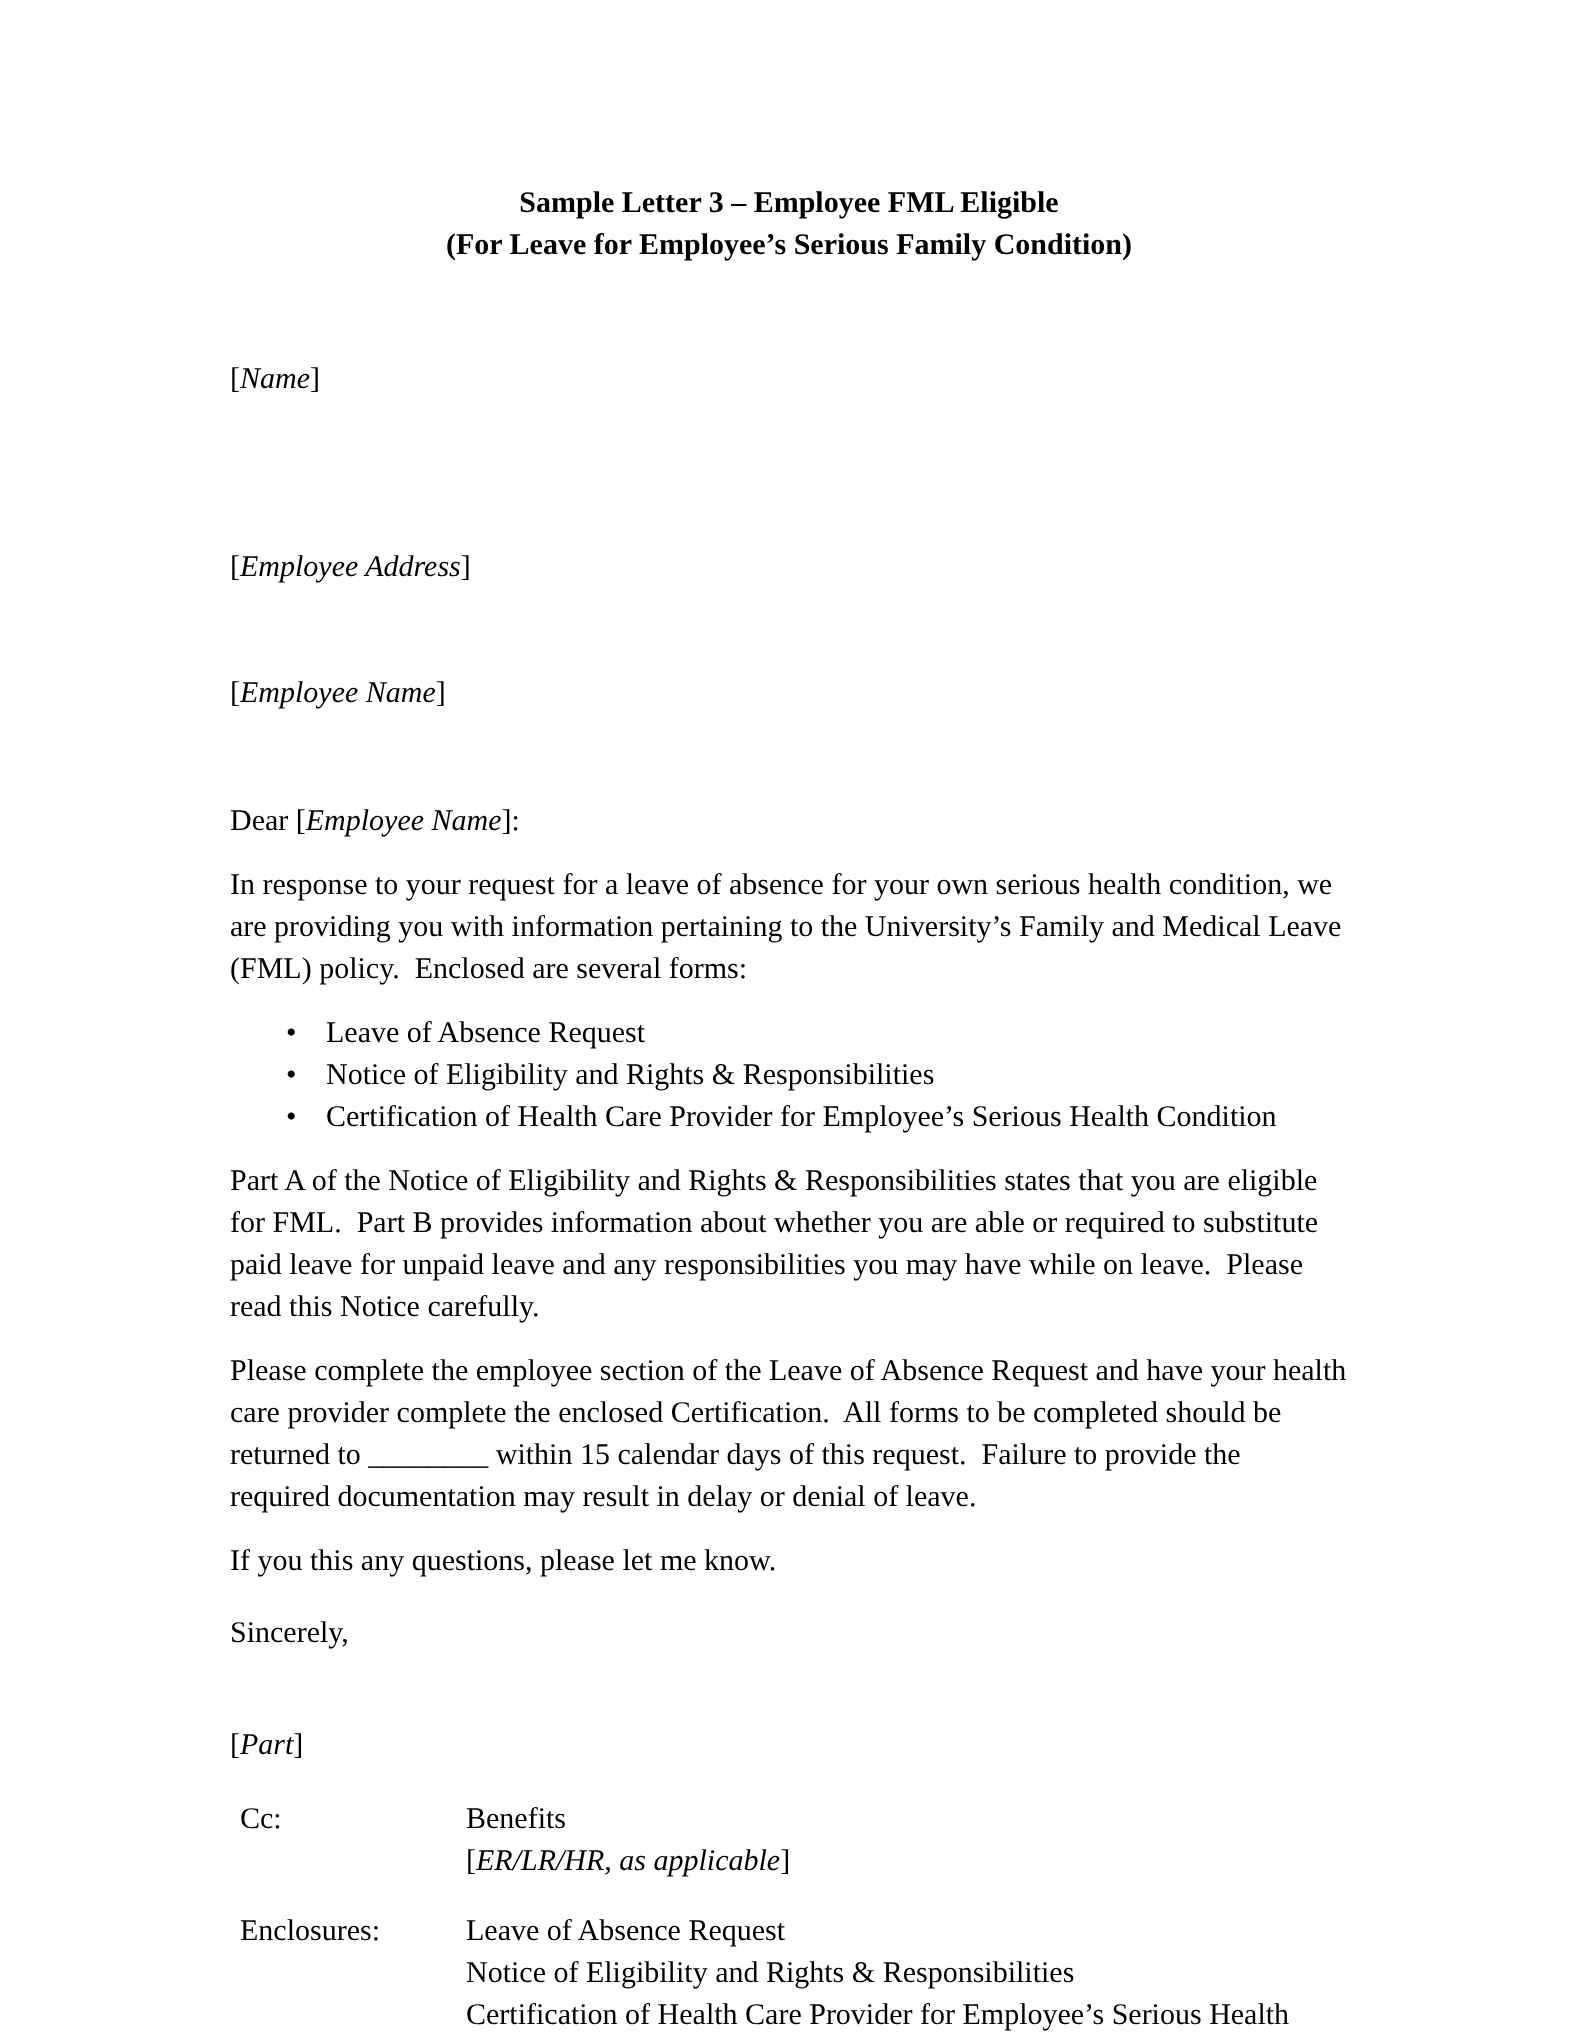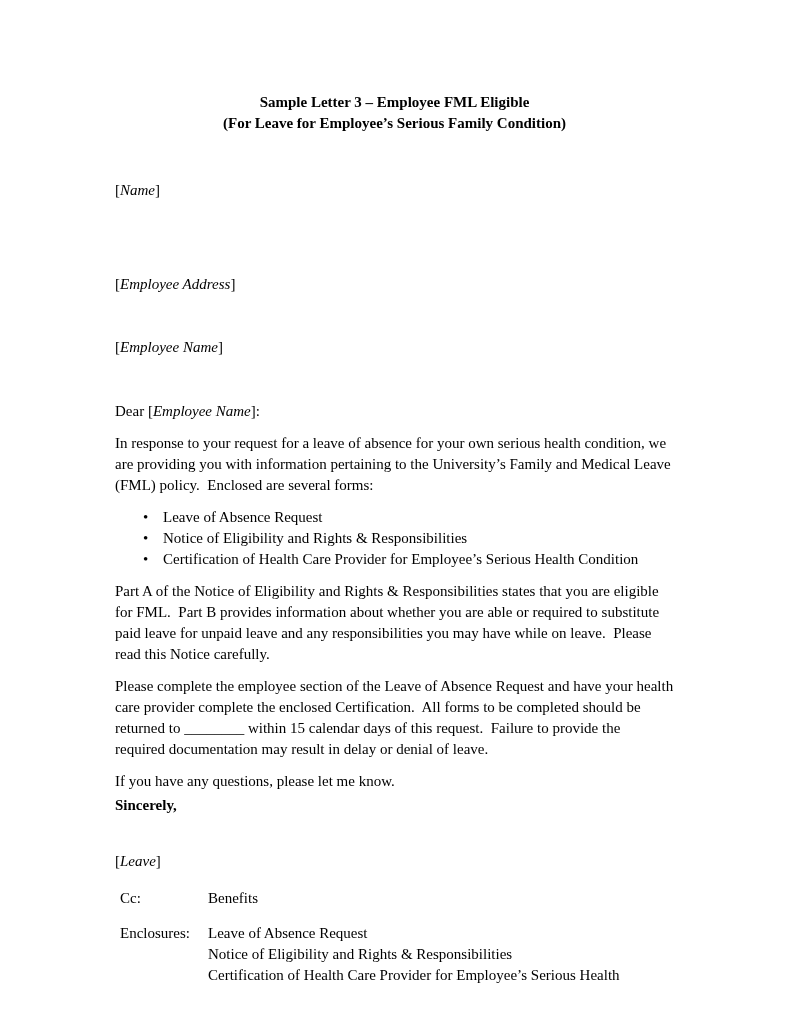--- a/index.html
+++ b/index.html
@@ -19,26 +19,26 @@
   }
   .title { text-align: center; font-weight: bold; }
   p, .block { margin: 0; white-space: pre-wrap; }
   .date-line { margin-top: 46px; }
   .addr-block { margin-top: 31px; }
   .salutation { margin-top: 1px; }
   .para { margin-top: 11px; }
   .bullets { margin-top: 11px; }
   .bullet { display: flex; padding-left: 28px; }
   .bullet-marker { width: 20px; flex: 0 0 20px; }
-  .closing { margin-top: 3px; font-weight: bold; }
+  .closing { margin-top: 15px; }
   .signature { margin-top: 35px; }
   .row { display: flex; margin-top: 16px; }
   .row.enclosures { margin-top: 14px; }
   .row-label { width: 93px; flex: 0 0 93px; box-sizing: border-box; padding-left: 5px; }
-  .row-value { flex: 1; }
+  .row-value { flex: 1; margin-left: 25px; }
   .row-value > div { white-space: pre-wrap; }
 </style>
 </head>
 <body>
 
 <div class="page">
 
   <div class="title">
     <div>Sample Letter 3 – Employee FML Eligible</div>
     <div>(For Leave for Employee’s Serious Family Condition)</div>
@@ -67,30 +67,31 @@
     <div class="bullet">
       <span class="bullet-marker">•</span>
       <span>Certification of Health Care Provider for Employee’s Serious Health Condition</span>
     </div>
   </div>
 
   <p class="para">Part A of the Notice of Eligibility and Rights &amp; Responsibilities states that you are eligible for FML.  Part B provides information about whether you are able or required to substitute paid leave for unpaid leave and any responsibilities you may have while on leave.  Please read this Notice carefully.</p>
 
   <p class="para">Please complete the employee section of the Leave of Absence Request and have your health care provider complete the enclosed Certification.  All forms to be completed should be returned to ________ within 15 calendar days of this request.  Failure to provide the required documentation may result in delay or denial of leave.</p>
 
-  <p class="para">If you have any questions, please let me know.</p>
+  <p class="para">If you this any questions, please let me know.</p>
 
   <p class="closing">Sincerely,</p>
 
-  <p class="signature"><span>[</span><i>Leave</i><span>]</span></p>
+  <p class="signature"><span>[</span><i>Part</i><span>]</span></p>
 
   <div class="row">
     <div class="row-label">Cc:</div>
     <div class="row-value">
       <div>Benefits</div>
+      <div><span>[</span><i>ER/LR/HR, as applicable</i><span>]</span></div>
     </div>
   </div>
 
   <div class="row enclosures">
     <div class="row-label">Enclosures:</div>
     <div class="row-value">
       <div>Leave of Absence Request</div>
       <div>Notice of Eligibility and Rights &amp; Responsibilities</div>
       <div>Certification of Health Care Provider for Employee’s Serious Health</div>
 

